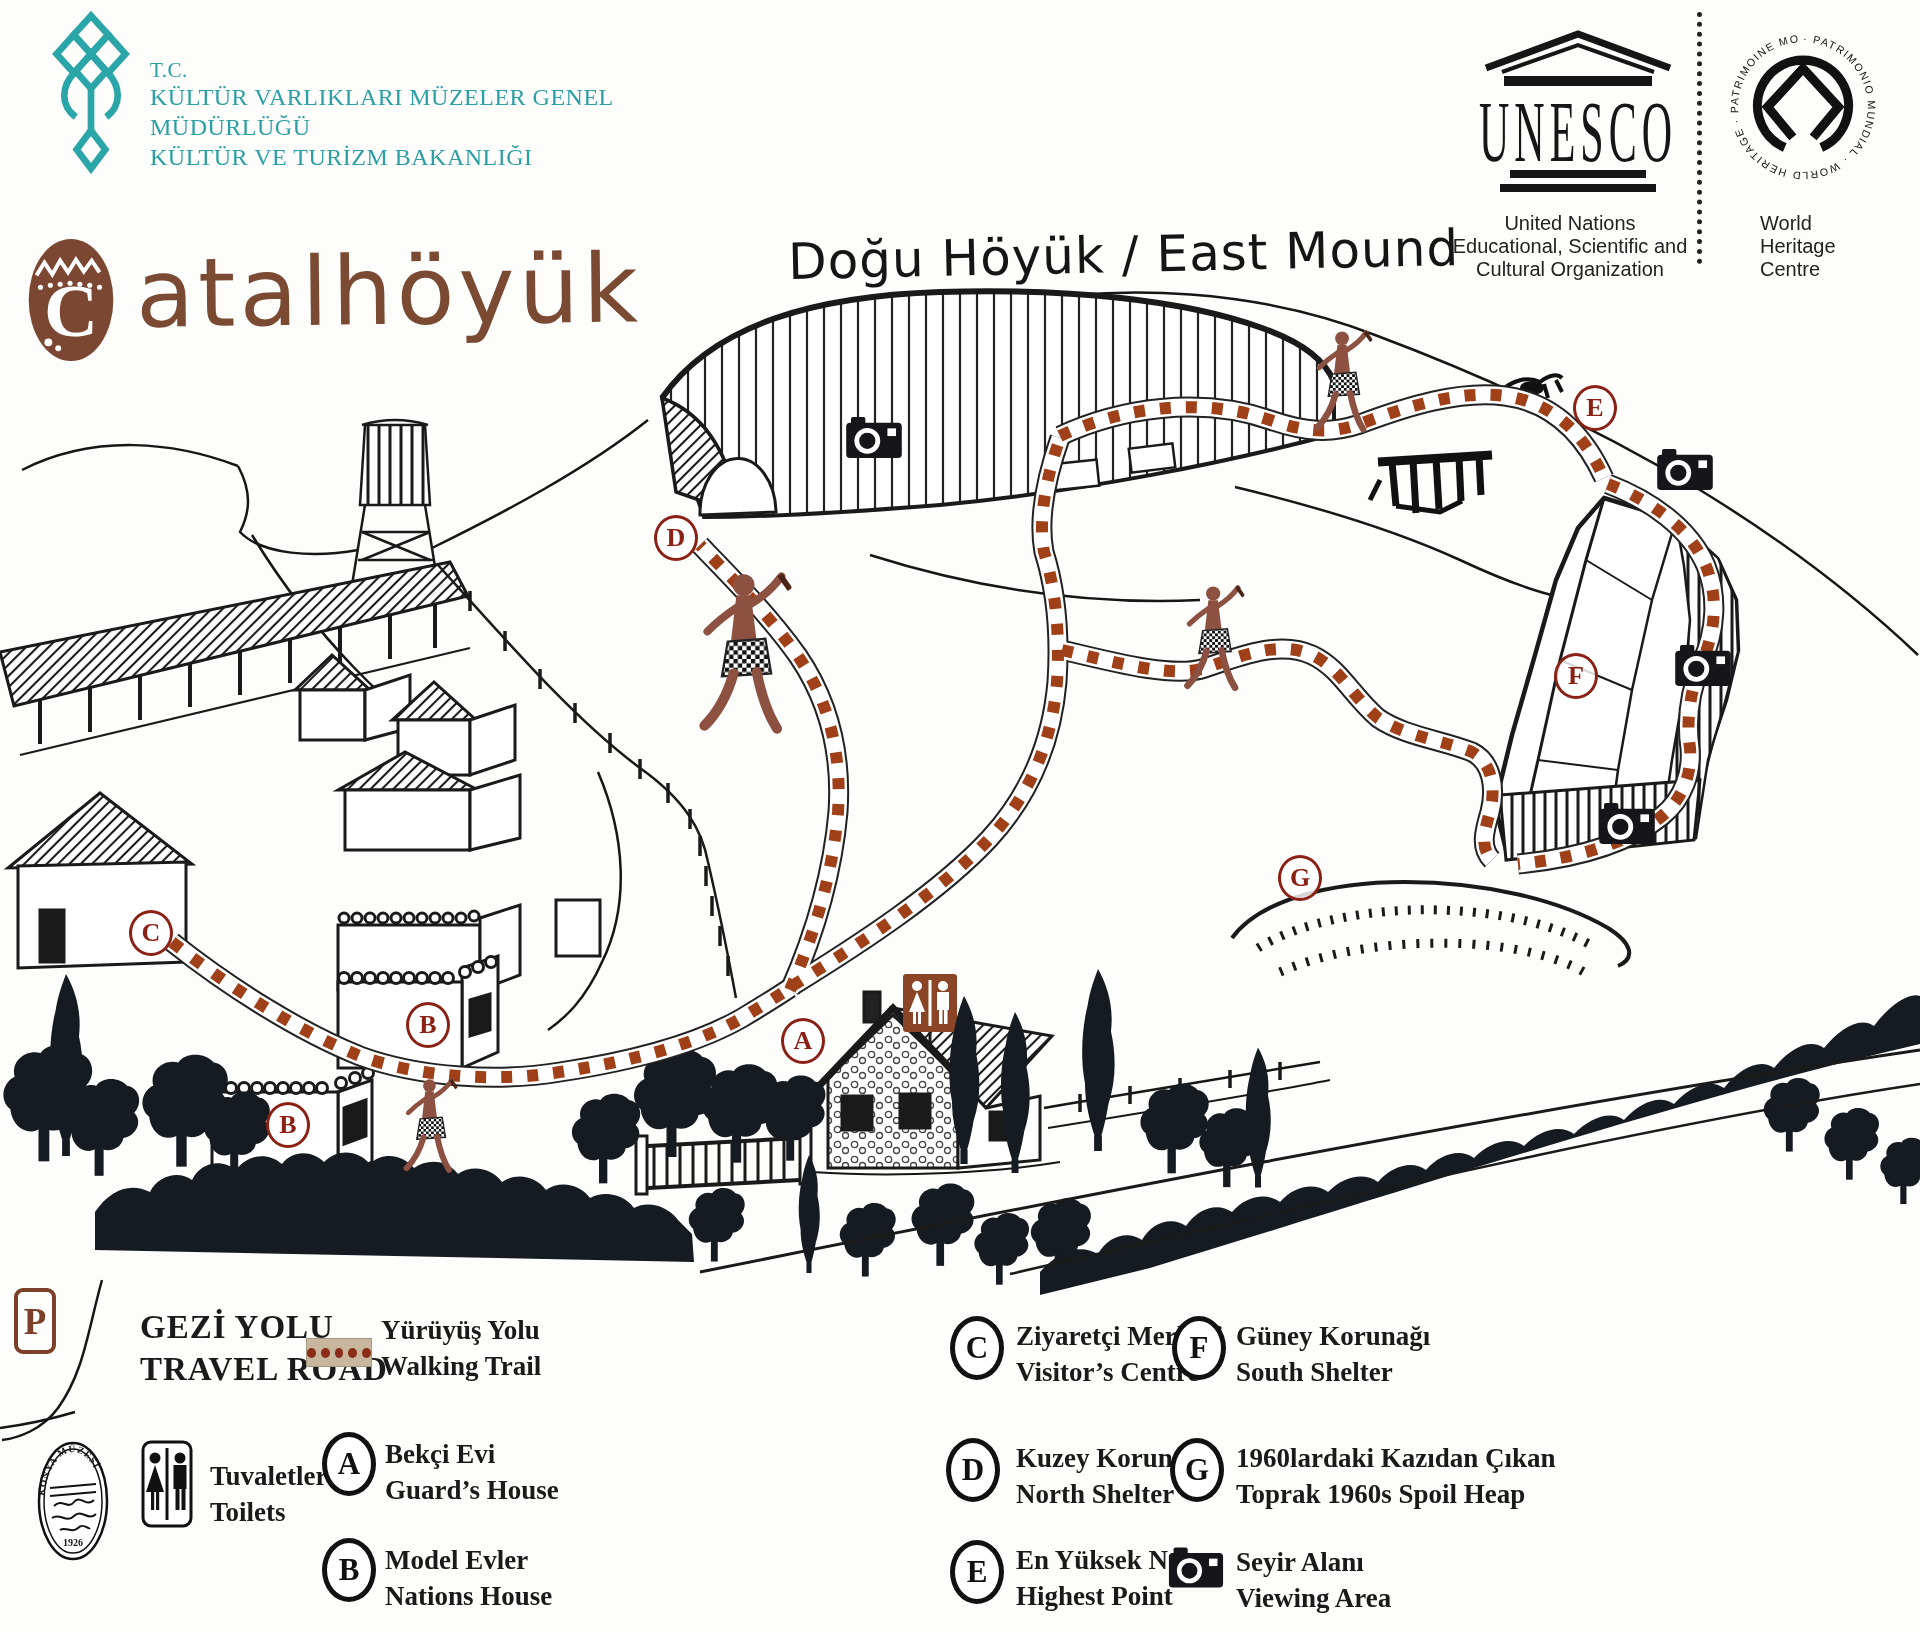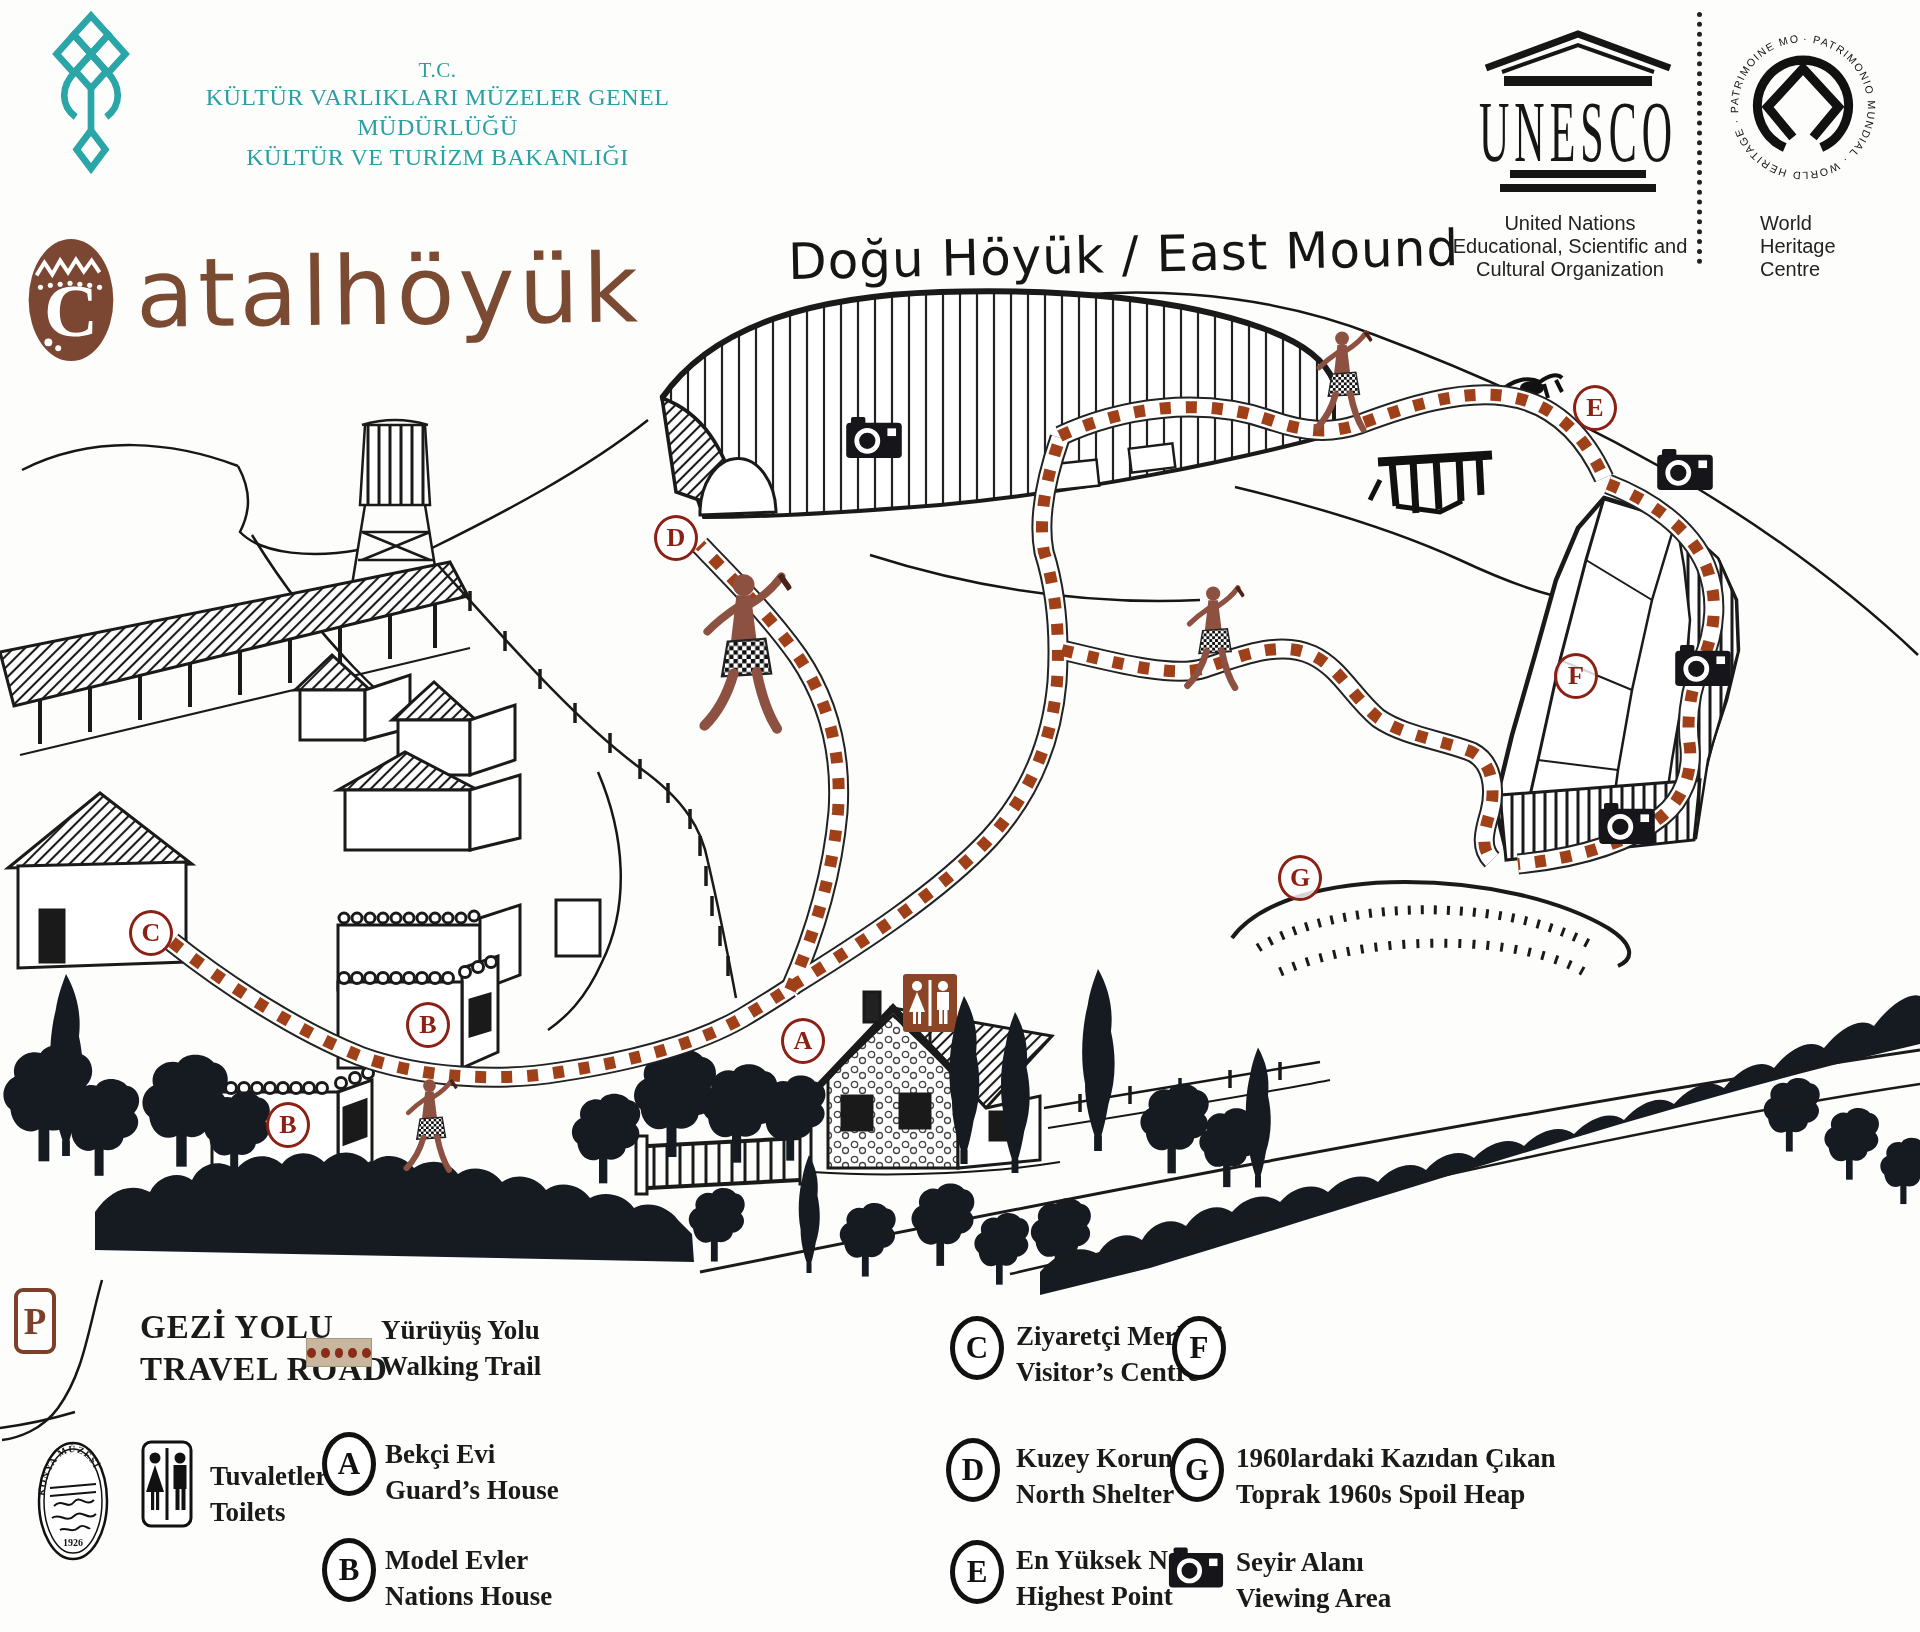--- a/index.html
+++ b/index.html
@@ -1,21 +1,21 @@
 <!DOCTYPE html>
 <html><head>
 <meta charset="utf-8">
 <style>
   html,body{margin:0;padding:0;background:#ffffff;}
   .stage{position:relative;width:1920px;height:1632px;background:#fdfdfb;overflow:hidden;
          font-family:"Liberation Serif",serif;color:#1a1a1a;}
   .abs{position:absolute;}
   svg{display:block;}
   
-  .ministry-text{left:150px;top:58px;width:575px;text-align:center;color:#2a9fa4;line-height:30px;font-size:24px;letter-spacing:.5px;}
+  .ministry-text{left:150px;top:58px;width:575px;color:#2a9fa4;line-height:30px;font-size:24px;letter-spacing:.5px;}
   .ministry-text .tc{font-size:21px;line-height:24px;}
   .unesco-caption{left:1420px;top:212px;width:300px;text-align:center;font-family:"Liberation Sans",sans-serif;
                   font-size:20px;line-height:23px;color:#222;}
   .wh-caption{left:1740px;top:212px;width:170px;text-align:left;font-family:"Liberation Sans",sans-serif;
               font-size:20px;line-height:23px;color:#222;margin-left:20px;}
   .dotsep{left:1697px;top:12px;height:252px;width:0;border-left:5px dotted #222;}
   
   .site-title{left:136px;top:236px;font-family:"DejaVu Sans",sans-serif;font-size:95px;color:#7a4a33;
               letter-spacing:4px;transform:rotate(-.6deg);}
   .subtitle{left:788px;top:226px;font-family:"DejaVu Sans",sans-serif;font-size:50px;color:#151515;
@@ -581,20 +581,24 @@
       <span>E</span>
     </div>
   <div class="abs lg-text" style="left:1016px;top:1542px">
     <div>En Yüksek Nokta</div>
     <div>Highest Point</div>
   </div>
 
   <div class="abs legend-circle" style="left:1172px;top:1316px">
       <span>F</span>
     </div>
+  <div class="abs lg-text" style="left:1236px;top:1318px">
+    <div>Güney Korunağı</div>
+    <div>South Shelter</div>
+  </div>
 
   <div class="abs legend-circle" style="left:1170px;top:1438px">
       <span>G</span>
     </div>
   <div class="abs lg-text" style="left:1236px;top:1440px">
     <div>1960lardaki Kazıdan Çıkan</div>
     <div>Toprak  1960s Spoil Heap</div>
   </div>
 
   <svg class="abs" style="left:1168px;top:1544px" width="56" height="46" viewBox="0 0 60 48">

